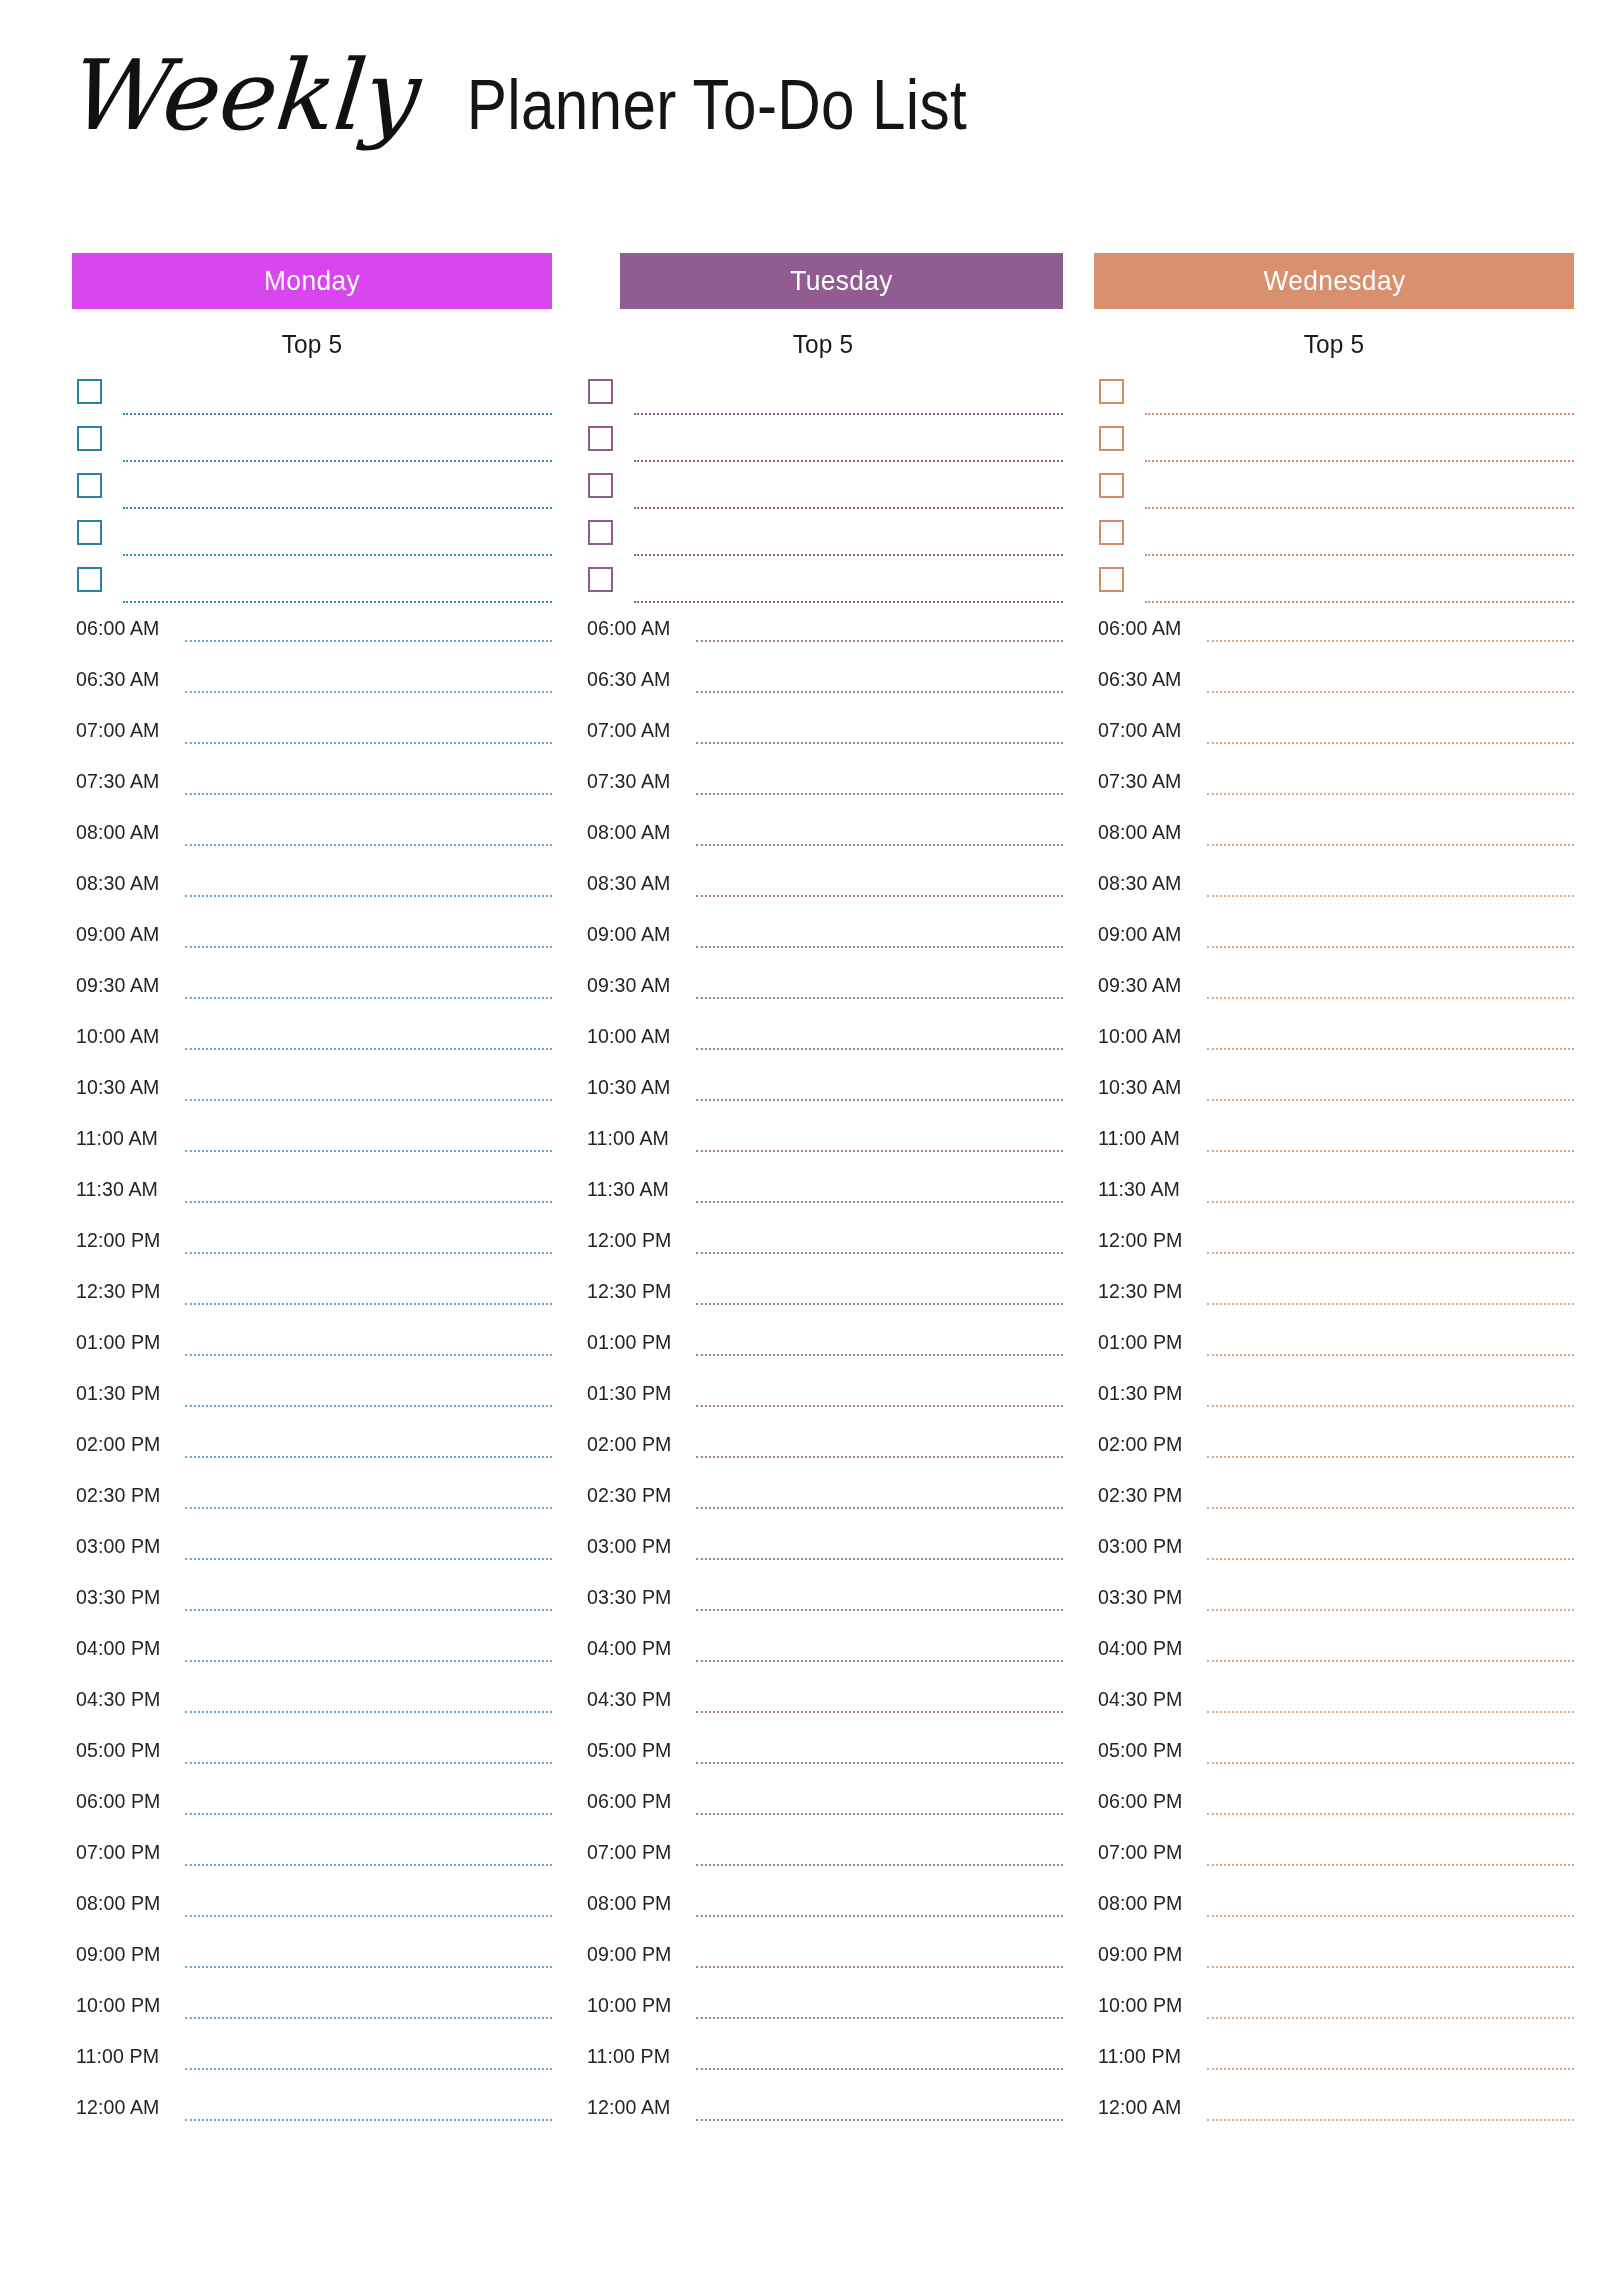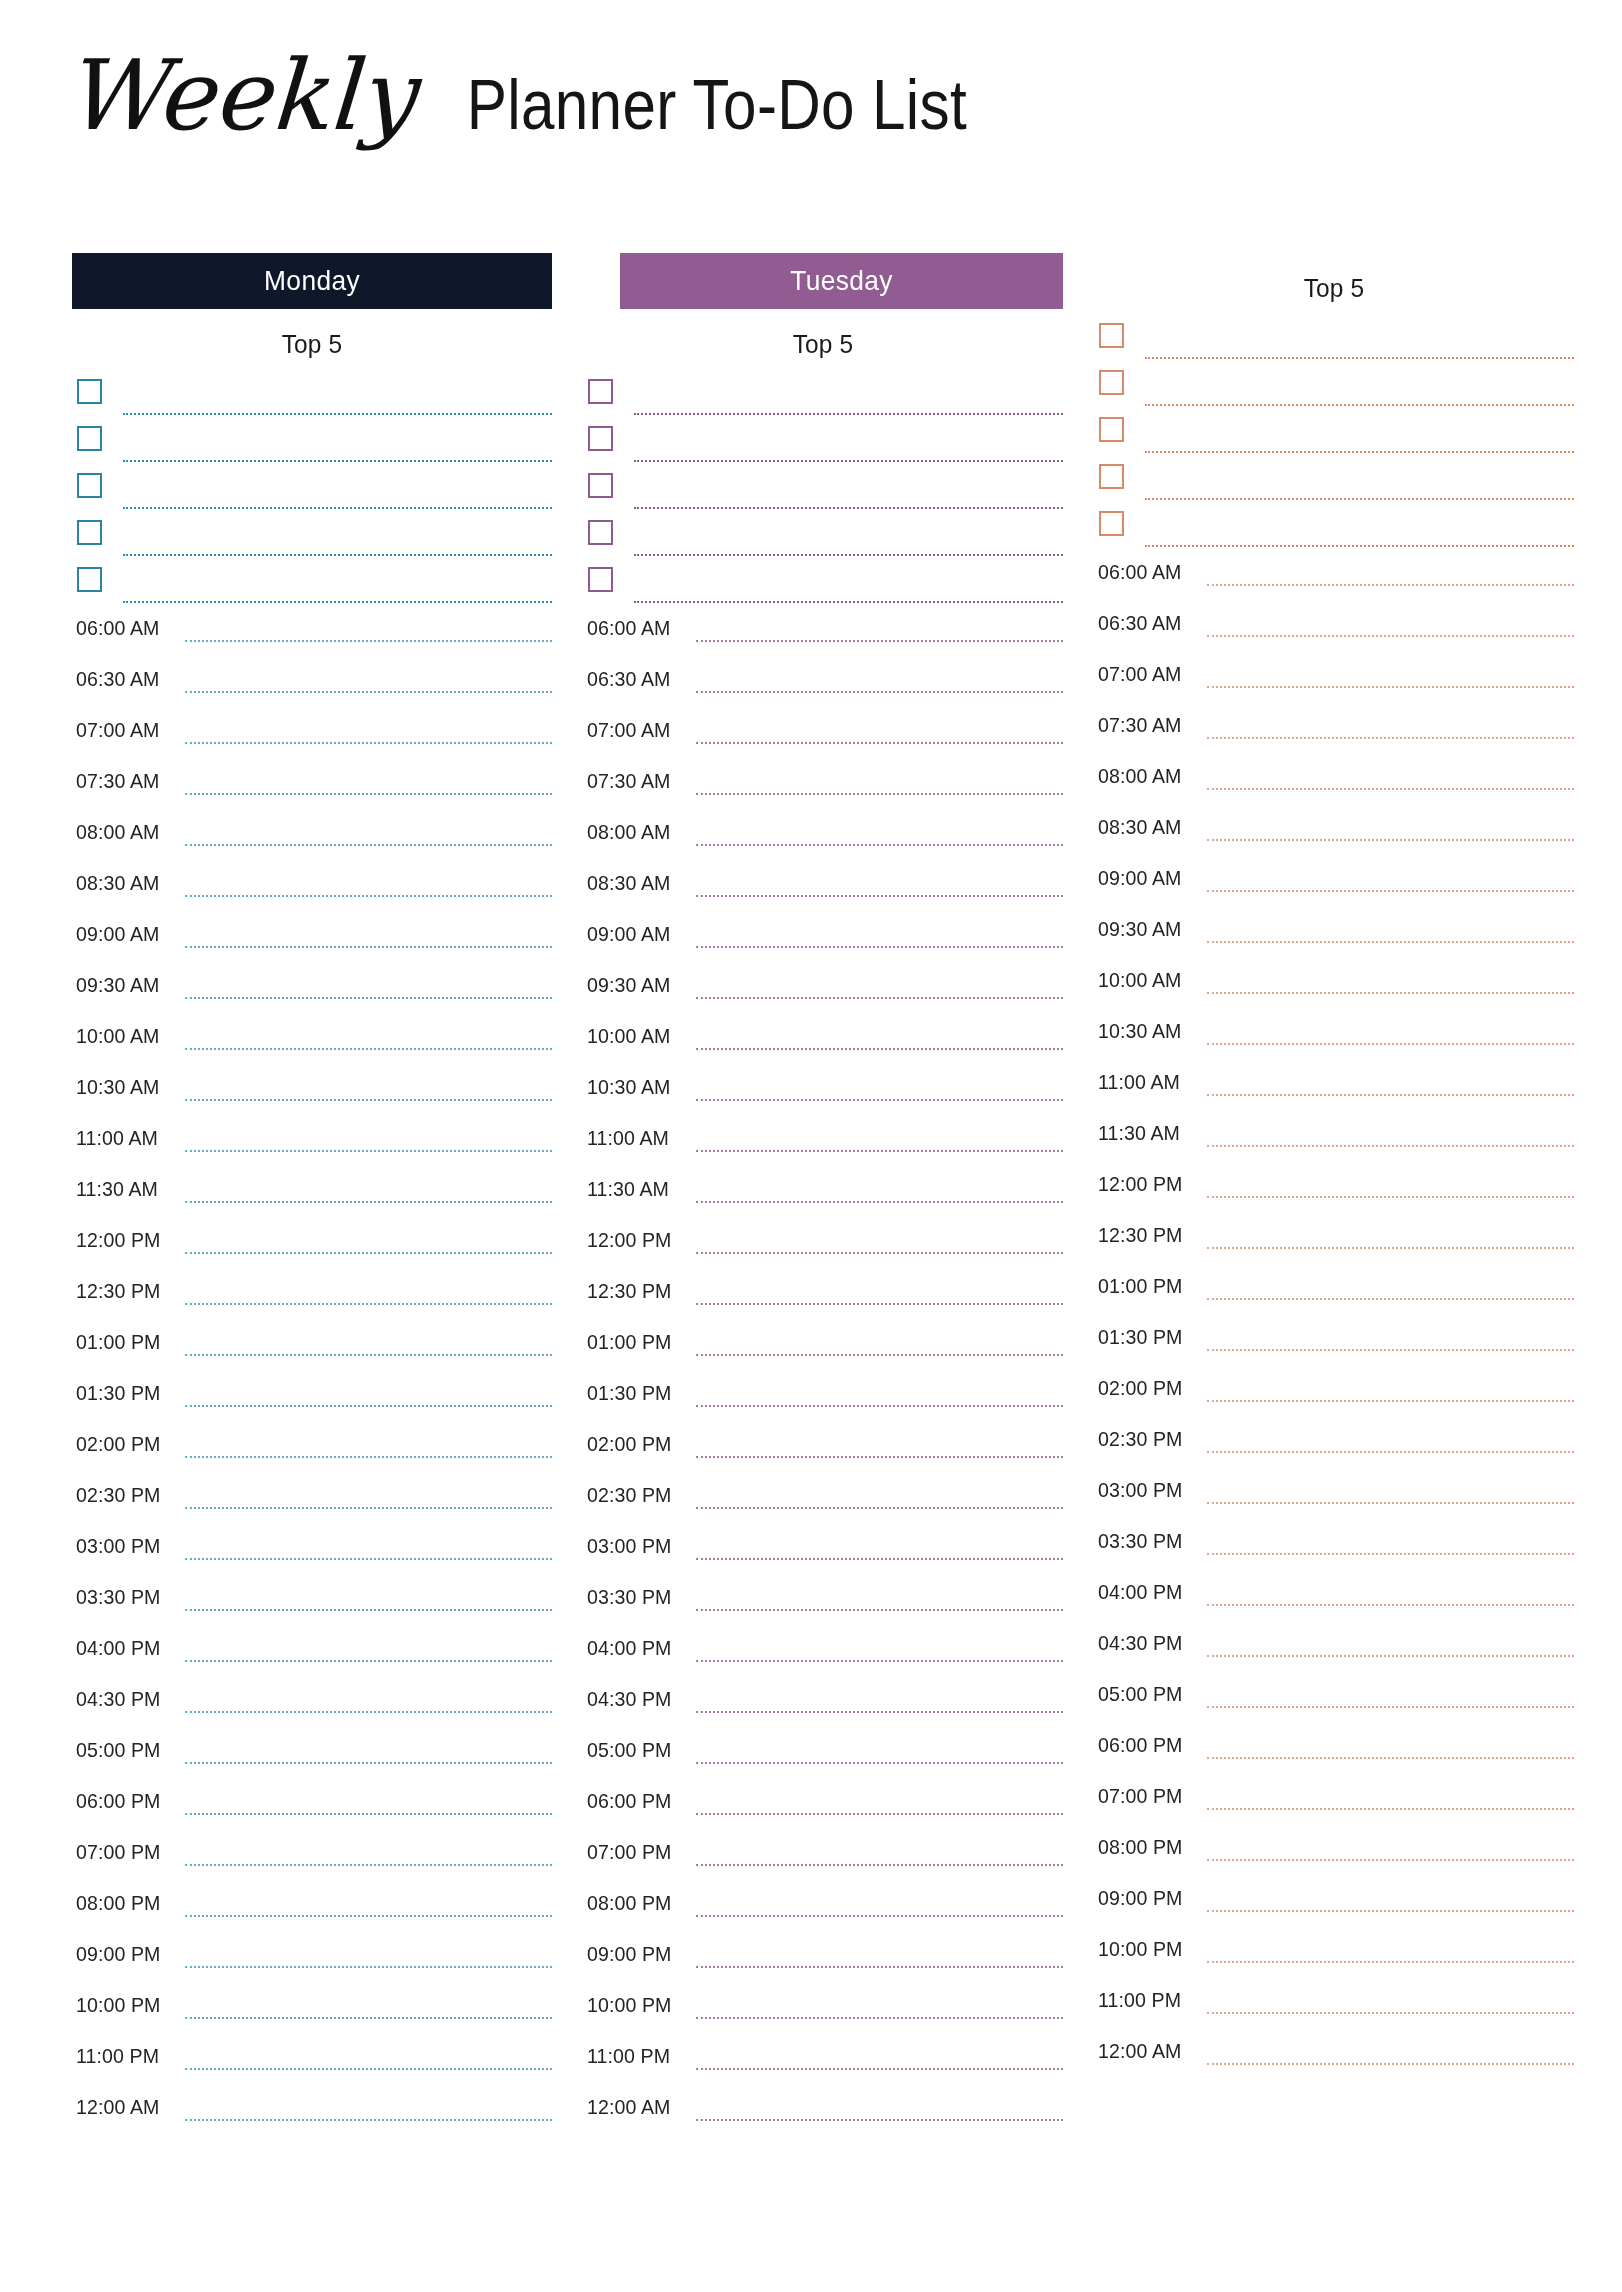--- a/index.html
+++ b/index.html
@@ -133,21 +133,21 @@
   }
   .time-line {
     position: absolute;
     left: 113px;
     right: 0;
     top: 32px;
     border-bottom: 2.7px dotted #5aa3bd;
   }
 
   
-  .day-monday .day-header { background: #0f172a; }
+  .day-monday .day-header { background: #d946ef; }
   .day-monday .checkbox   { border-color: #2a83a2; }
   .day-monday .top5-line  { border-bottom-color: #2f8cab; }
   .day-monday .time-line  { border-bottom-color: #6aa9c2; }
 
   .day-tuesday .day-header { background: #915c92; margin-left: 37px; }
   .day-tuesday .checkbox   { border-color: #8f5a90; }
   .day-tuesday .top5-line  { border-bottom-color: #8f5a90; }
   .day-tuesday .time-line  { border-bottom-color: #a57ba6; }
 
   .day-wednesday .day-header { background: #d8906e; }
@@ -458,20 +458,23 @@
           <div class="time-label">11:00 PM</div>
           <div class="time-line"></div>
         </div>
         <div class="time-row">
           <div class="time-label">12:00 AM</div>
           <div class="time-line"></div>
         </div>
       </div>
     </div>
     <div class="day-column day-wednesday">
+      <div class="day-header">
+        <span class="day-header-label">Wednesday</span>
+      </div>
       <div class="top5-label">Top 5</div>
       <div class="top5-list">
         <div class="top5-row">
           <div class="checkbox"></div>
           <div class="top5-line"></div>
         </div>
         <div class="top5-row">
           <div class="checkbox"></div>
           <div class="top5-line"></div>
         </div>

